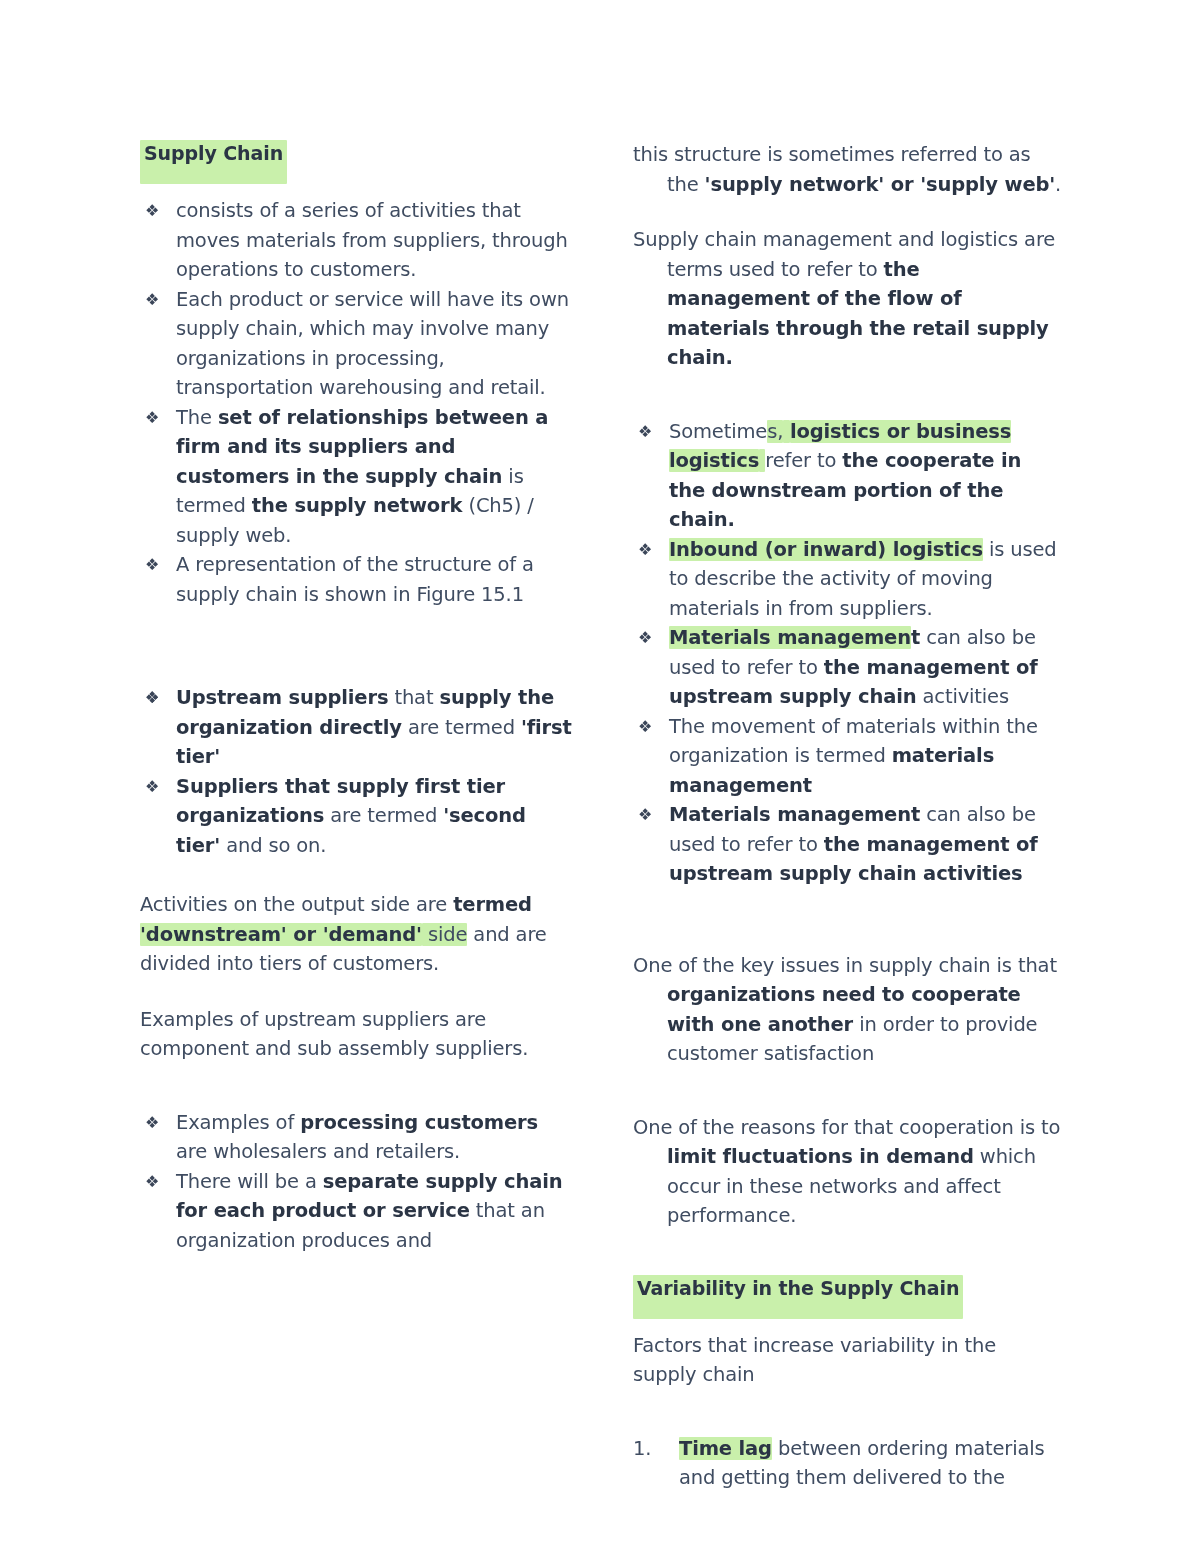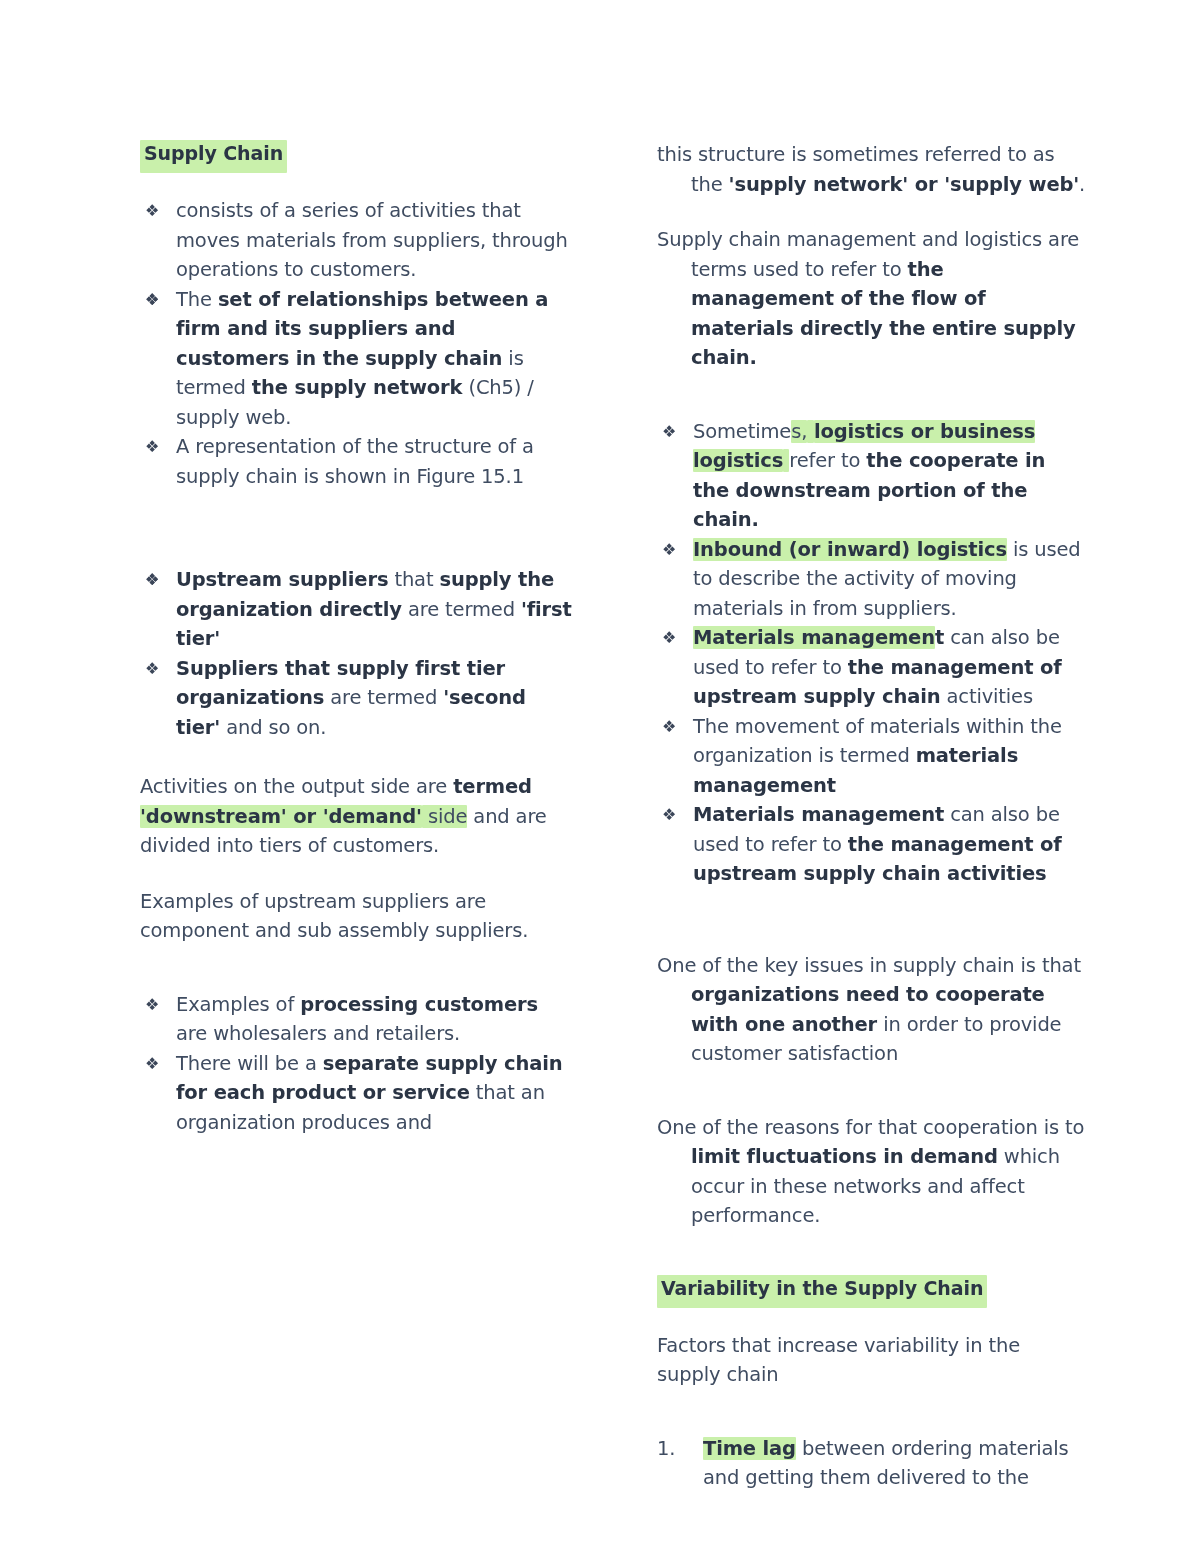--- a/index.html
+++ b/index.html
@@ -21,21 +21,21 @@
     height: 1553px;
     box-sizing: border-box;
     overflow: hidden;
   }
 
   .col {
     position: absolute;
     top: 140px;
   }
   .col-left  { left: 140px;  width: 432px; }
-  .col-right { left: 633px;  width: 430px; margin-left: 24px; }
+  .col-right { left: 633px;  width: 430px; }
 
   
   .para {
     font-size: 19.5px;
     line-height: 29.5px;
     margin: 0 0 26px 0;
     color: #3f4c61;
     letter-spacing: -0.15px;
   }
   .para.hang {
@@ -45,21 +45,21 @@
 
   
   .heading {
     font-size: 19px;
     line-height: 26px;
     font-weight: bold;
     color: #2b3545;
     margin: 0;
     letter-spacing: -0.1px;
   }
-  .heading .hl { padding: 2px 4px 9px 4px; }
+  .heading .hl { padding: 2px 4px 20px 4px; }
 
   .hl {
     background: #c9f0ab;
     border-radius: 1px;
     box-decoration-break: clone;
     -webkit-box-decoration-break: clone;
   }
 
   b, strong, .b {
     font-weight: bold;
@@ -122,21 +122,21 @@
 <div class="page">
 
   <div class="col col-left">
 
     <h1 class="heading"><span class="hl">Supply Chain</span></h1>
 
     <div class="gap-md"></div>
 
     <ul class="bullets list-block">
         <li><span class="bul">❖</span><span>consists of a series of activities that moves materials from suppliers, through operations to customers.</span></li>
-        <li><span class="bul">❖</span></li>
+        <li><span class="bul">❖</span><span>Each product or service will have its own supply chain, which may involve many organizations in processing, transportation warehousing and retail.</span></li>
         <li><span class="bul">❖</span><span>The <b>set of relationships between a firm and its suppliers and customers in the supply chain</b> is termed <b>the supply network</b> (Ch5) / supply web.</span></li>
         <li><span class="bul">❖</span><span>A representation of the structure of a supply chain is shown in Figure 15.1</span></li>
       </ul>
 
     <div class="gap-xl"></div>
 
     <ul class="bullets list-block">
         <li><span class="bul">❖</span></li>
         <li><span class="bul">❖</span><span><b>Upstream suppliers</b> that <b>supply the organization directly</b> are termed <b>'first tier'</b></span></li>
         <li><span class="bul">❖</span><span><b>Suppliers that supply first tier organizations</b> are termed <b>'second tier'</b> and so on.</span></li>
@@ -154,21 +154,21 @@
         <li><span class="bul">❖</span><span> Examples of <b>processing customers</b> are wholesalers and retailers.</span></li>
         <li><span class="bul">❖</span><span>There will be a <b>separate supply chain for each product or service</b> that an organization produces and</span></li>
       </ul>
 
   </div>
 
   <div class="col col-right">
 
     <p class="para hang">this structure is sometimes referred to as the <b>'supply network' or 'supply web'</b>.</p>
 
-    <p class="para hang">Supply chain management and logistics are terms used to refer to <b>the management of the flow of materials directly the entire supply chain.</b></p>
+    <p class="para hang">Supply chain management and logistics are terms used to refer to <b>the management of the flow of materials through the retail supply chain.</b></p>
 
     <div class="gap-sm"></div>
 
     <ul class="bullets list-block">
         <li><span class="bul">❖</span><span>Sometime<span class="hl">s,</span><span class="hl"><b> </b></span><span class="hl"><b>logistics or business logistics</b></span><span class="hl"> </span>refer to <b>the cooperate in the downstream portion of the chain.</b></span></li>
         <li><span class="bul">❖</span><span><span class="hl"><b>Inbound (or inward) logistics</b></span> is used to describe the activity of moving materials in from suppliers.</span></li>
         <li><span class="bul">❖</span><span><span class="hl"><b>Materials managemen</b></span><b>t</b> can also be used to refer to <b>the management of upstream supply chain</b> activities</span></li>
         <li><span class="bul">❖</span><span>The movement of materials within the organization is termed <b>materials management</b></span></li>
         <li><span class="bul">❖</span><span><b>Materials management</b> can also be used to refer to <b>the management of upstream supply chain activities</b></span></li>
       </ul>

